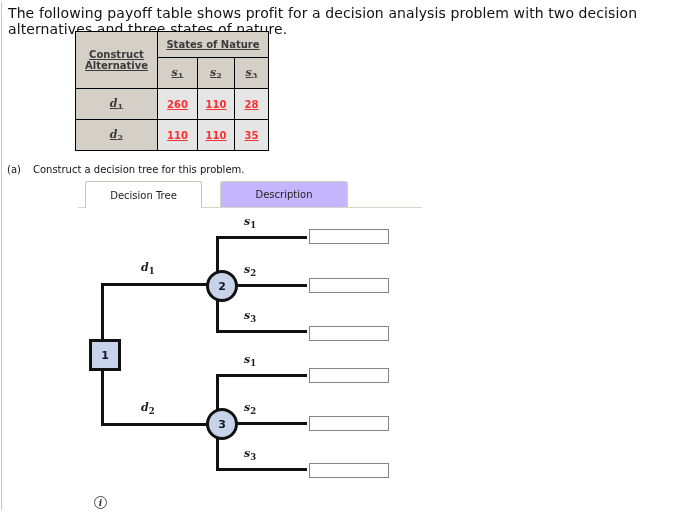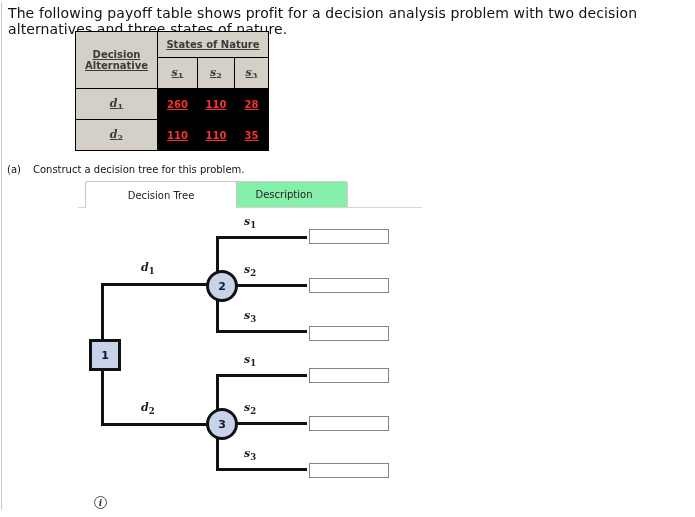--- a/index.html
+++ b/index.html
@@ -20,38 +20,38 @@
 
   
   .payoff-table {
     position:absolute; left:75px; top:31px; border-collapse:collapse;
   }
   .payoff-table td {
     border:1.5px solid #000; text-align:center; vertical-align:middle;
     font-size:10px; font-weight:bold;text-decoration:underline;
   }
   .th-cell { background:#d4d0c8; color:#3b3b3b; }
-  .val-cell { background:#000000; color:#f83030; }
+  .val-cell { background:#e5e5e5; color:#f83030; }
   .c-corner { width:82px; }
   .c-s1 { width:40px; } .c-s2 { width:37px; } .c-s3 { width:34px; }
   .r-group { height:26px; } .r-states { height:31px; }
   .r-d { height:31px; }
   .math-lbl { font-family:"DejaVu Serif","Liberation Serif",serif; font-style:italic; font-weight:bold; font-size:11px; }
   .math-lbl sub { font-style:normal; font-size:8px; font-weight:bold; vertical-align:-2px; }
 
   .part-a { position:absolute; left:7px; top:164px; font-size:10px; color:#121212; }
   .part-a .part-text { margin-left:12px; }
 
   
   .tabbar-line { position:absolute; left:78px; top:207px; width:344px; height:1px; background:#d9d5cb; z-index:1; }
   .tab { position:absolute; display:flex; align-items:center; justify-content:center;
          font-size:10px; color:#222; cursor:pointer; border-radius:3px 3px 0 0; }
-  .tab-active { left:85px; top:181px; width:152px; height:27px; background:#fff;
+  .tab-active { left:85px; top:181px; width:117px; height:27px; background:#fff;
                 border:1px solid #cbc7bd; border-bottom:none; z-index:2; }
-  .tab-inactive { left:220px; top:181px; width:128px; height:26px; background:#86efac;
+  .tab-inactive { left:220px; top:181px; width:128px; height:26px; background:#c4b5fd;
                   border:1px solid #d2cec5; border-bottom:none; z-index:0; }
 
   
   .tree-line { position:absolute; background:#111; z-index:1; }
   .decision-node {
     position:absolute; left:89px; top:339px; width:32px; height:32px;
     background:#c7d3e9; border:3px solid #111; z-index:2;
     display:flex; align-items:center; justify-content:center;
     font-size:11px; font-weight:bold; color:#14142b;
   }
@@ -82,21 +82,21 @@
 <body>
 
 <div class="page">
   <div class="left-edge"></div>
 
   <div class="problem-statement">The following payoff table shows profit for a decision analysis problem with two decision alternatives and three states of nature.</div>
 
   <table class="payoff-table">
     <tbody>
         <tr class="r-group">
-      <td class="th-cell c-corner" rowspan="2">Decision Alternative</td>
+      <td class="th-cell c-corner" rowspan="2">Construct Alternative</td>
       <td class="th-cell" colspan="3">States of Nature</td>
     </tr>
     <tr class="r-states">
       <td class="th-cell c-s1">
         <span class="math-lbl"><span>s</span><sub>1</sub></span>
       </td>
       <td class="th-cell c-s2">
         <span class="math-lbl"><span>s</span><sub>2</sub></span>
       </td>
       <td class="th-cell c-s3">

